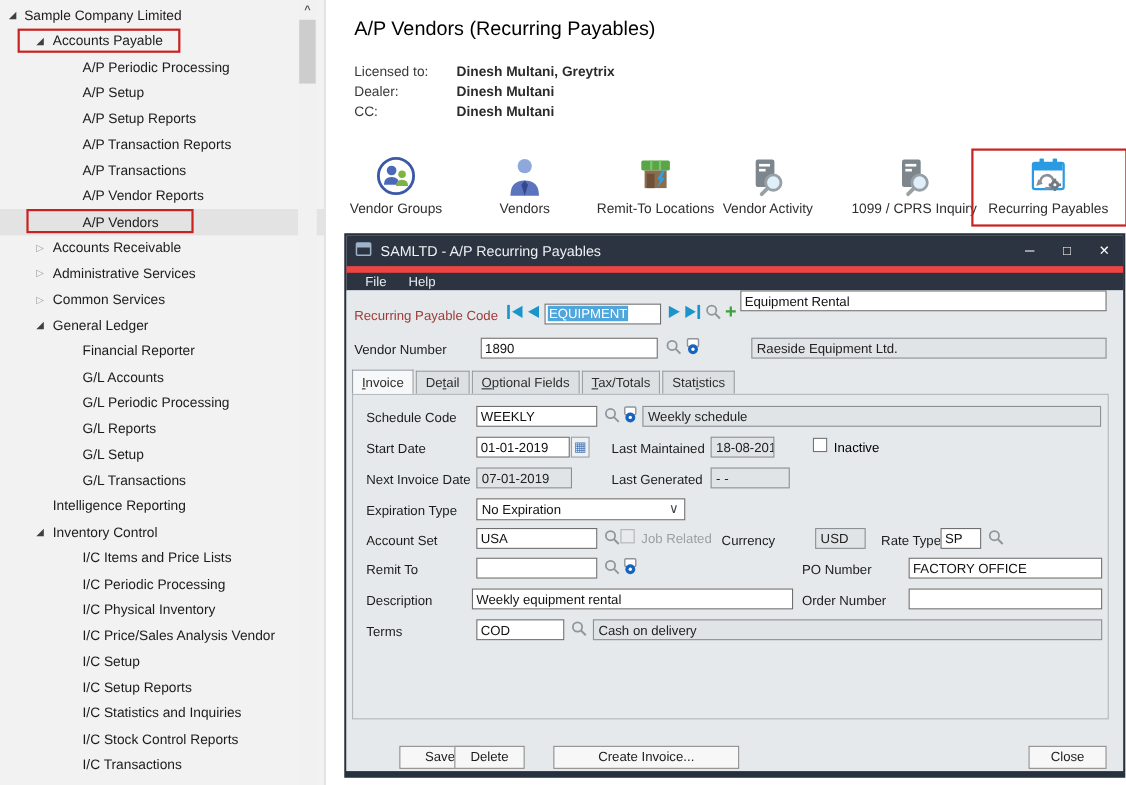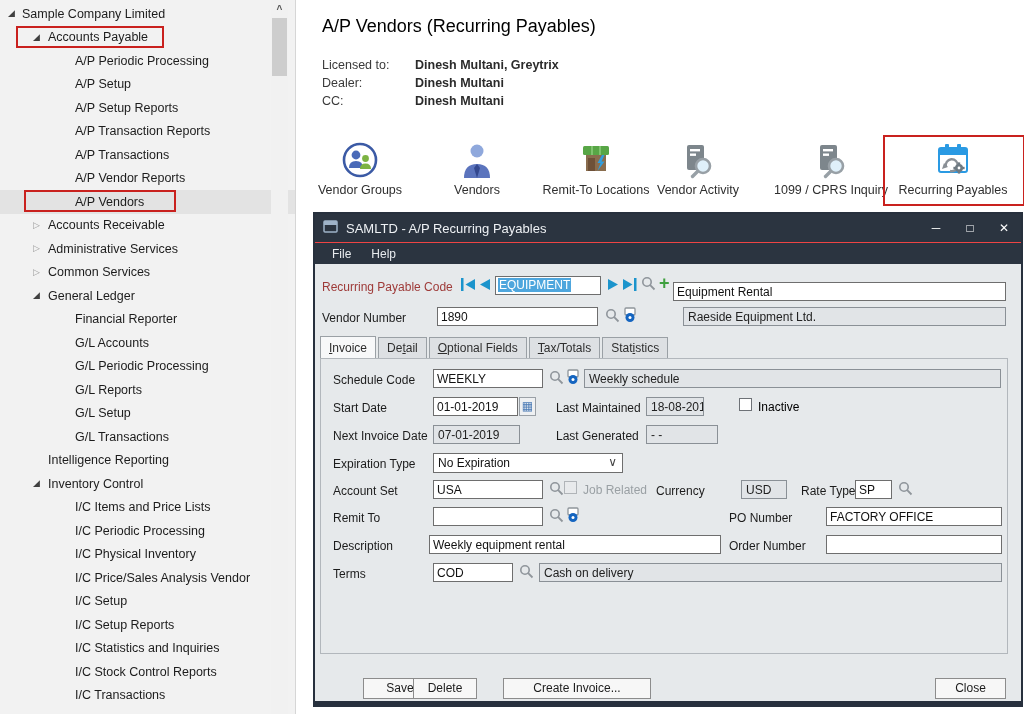--- a/index.html
+++ b/index.html
@@ -41,21 +41,21 @@
   .dialog { position:absolute; left:313px; top:212px; width:710px; height:495px;
             border:2px solid #27303d; border-bottom-width:6px; background:#e6e9eb;
             display:flex; flex-direction:column; }
   .titlebar { height:28px; background:#2b3440; display:flex; align-items:center; flex:0 0 auto; }
   .title-icon { margin-left:8px; }
   .title-text { margin-left:8px; color:#eef1f4; font-size:13px; }
   .win-btns { margin-left:auto; display:flex; }
   .win-btn { width:34px; height:28px; color:#fff; display:flex; align-items:center;
              justify-content:center; font-size:12px; cursor:pointer; }
   .menubar { height:22px; background:#2b3440; display:flex; align-items:center;
-             gap:4px; padding-left:9px; flex:0 0 auto; border-top:1px solid #ef4444; }
+             gap:4px; padding-left:9px; flex:0 0 auto; border-top:6px solid #ef4444; }
   .menu-item { color:#e8ebee; font-size:12px; padding:2px 8px; cursor:pointer; }
   .client { position:relative; flex:1; background:#e6e9eb; }
 
   .flabel { position:absolute; font-size:12px; color:#1c1c1c; white-space:nowrap; }
   .flabel.req { color:#9e3a38; }
   .tbox { position:absolute; height:19px; border:1px solid #6e6e6e; background:#fff;
           font-family:"Liberation Sans",sans-serif; font-size:12px; color:#111; padding:0 3px; }
   .gbox { position:absolute; height:19px; border:1px solid #8a9096; background:#e1e4e7;
           font-size:12px; color:#222; padding:1px 4px; line-height:16px; white-space:nowrap; overflow:hidden; }
   .selwrap { position:absolute; height:19px; border:1px solid #6e6e6e; background:#fff;
@@ -317,21 +317,21 @@
         <svg width="15" height="13">
             <polygon points="1,1 10.5,6.5 1,12" fill="#1b94cc"></polygon>
             <rect x="12" y="0" width="2.5" height="13" fill="#1b94cc"></rect>
           </svg></span>
       <span class="icon-abs" style="left:326px; top:12px;">
         <svg width="15" height="15">
             <circle cx="6" cy="6" r="4.2" fill="none" stroke="#8f959b" stroke-width="1.6"></circle>
             <line x1="9.2" y1="9.2" x2="13.5" y2="13.5" stroke="#8f959b" stroke-width="1.8"></line>
           </svg></span>
       <span class="plus" style="left:344px; top:11px;">+</span>
-      <input class="tbox" style="left: 358px; top: 18px; width: 333px;" value="Equipment Rental">
+      <input class="tbox" style="left: 358px; top: 0; width: 333px;" value="Equipment Rental">
 
       <div class="flabel" style="left:7px; top:47px;">Vendor Number</div>
       <input class="tbox" style="left: 122px; top: 43px; width: 161px;" value="1890">
       <span class="icon-abs" style="left:290px; top:44px;">
         <svg width="15" height="15">
             <circle cx="6" cy="6" r="4.2" fill="none" stroke="#8f959b" stroke-width="1.6"></circle>
             <line x1="9.2" y1="9.2" x2="13.5" y2="13.5" stroke="#8f959b" stroke-width="1.8"></line>
           </svg></span>
       <span class="icon-abs" style="left:308px; top:43px;">
         <svg width="14" height="16">
@@ -431,18 +431,18 @@
           <svg width="15" height="15">
               <circle cx="6" cy="6" r="4.2" fill="none" stroke="#8f959b" stroke-width="1.6"></circle>
               <line x1="9.2" y1="9.2" x2="13.5" y2="13.5" stroke="#8f959b" stroke-width="1.8"></line>
             </svg></span>
         <div class="gbox" style="left:218px; top:204px; width:463px;">Cash on delivery</div>
       </div>
 
       <div id="btnrow">
           <div class="btn" style="left: 8px; width: 74px; margin-left: 40px;">Save</div>
           <div class="btn" style="left: 98px; width: 64px;">Delete</div>
-          <div class="btn" style="left: 188px; width: 148px;">Create Invoice...</div>
+          <div class="btn" style="left: 188px; width: 169px;">Create Invoice...</div>
           <div class="btn" style="left: 620px; width: 71px;">Close</div>
         </div>
     </div>
   </div>
 </div>
 
 </body></html>

